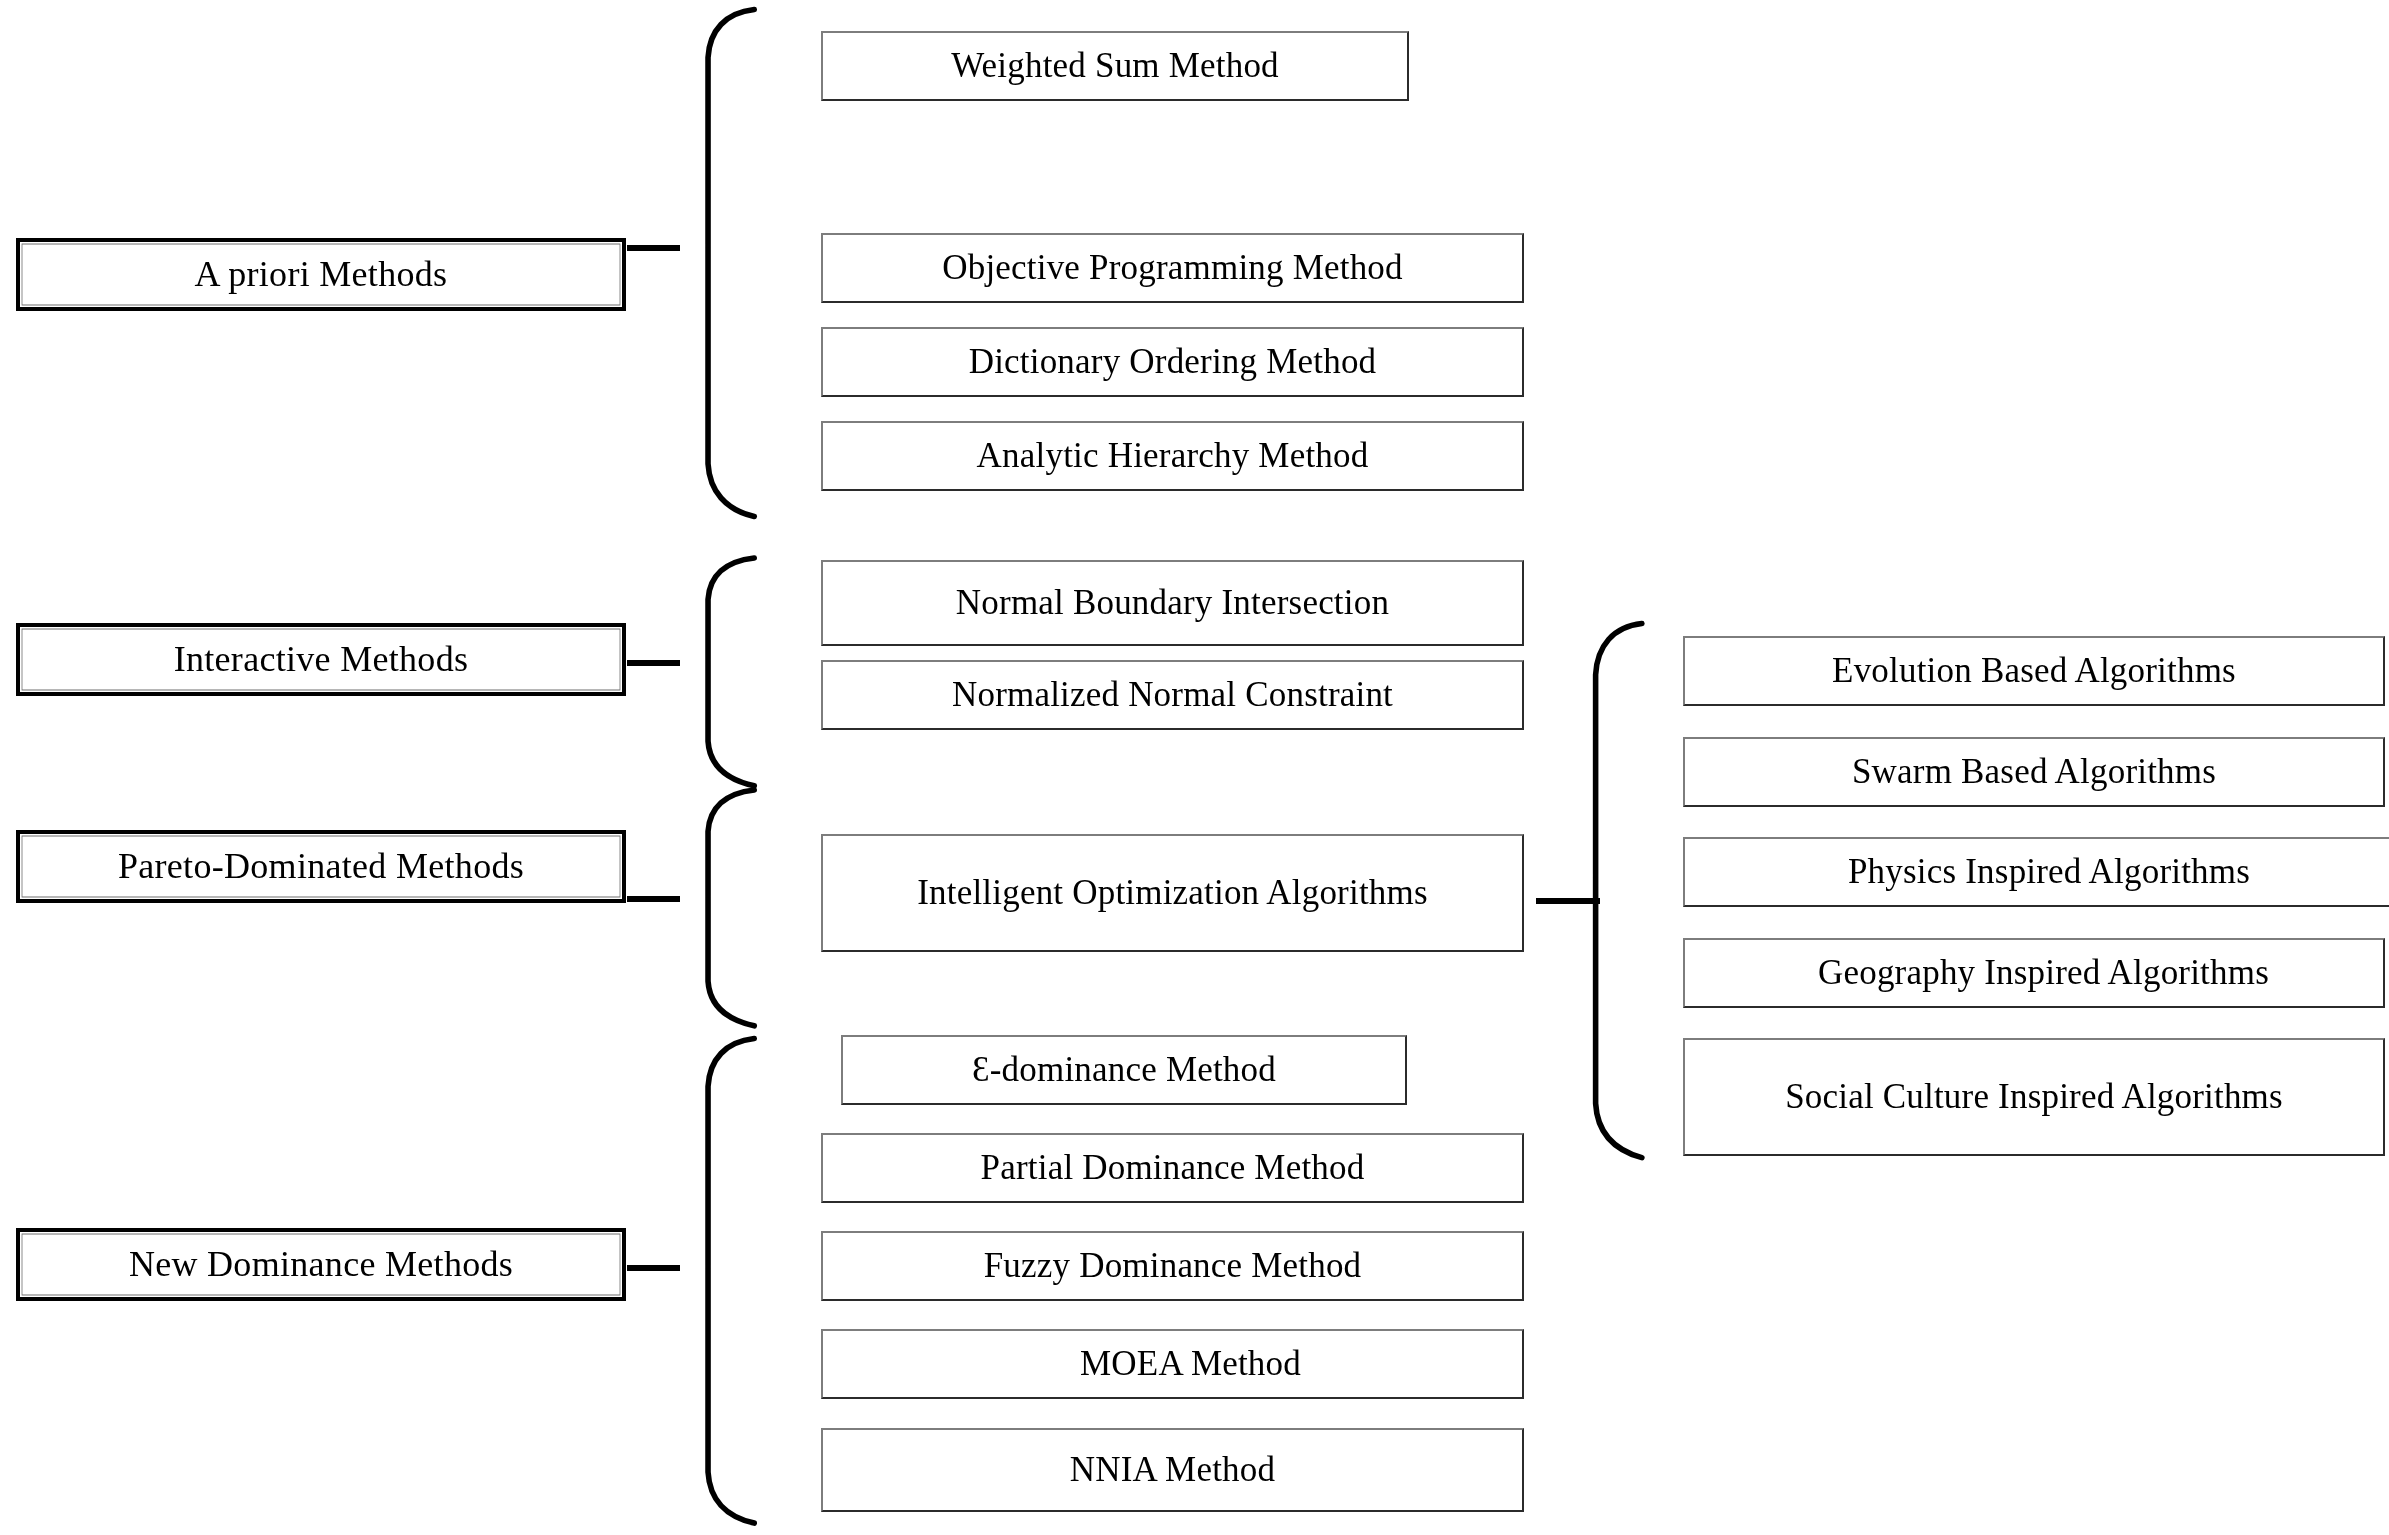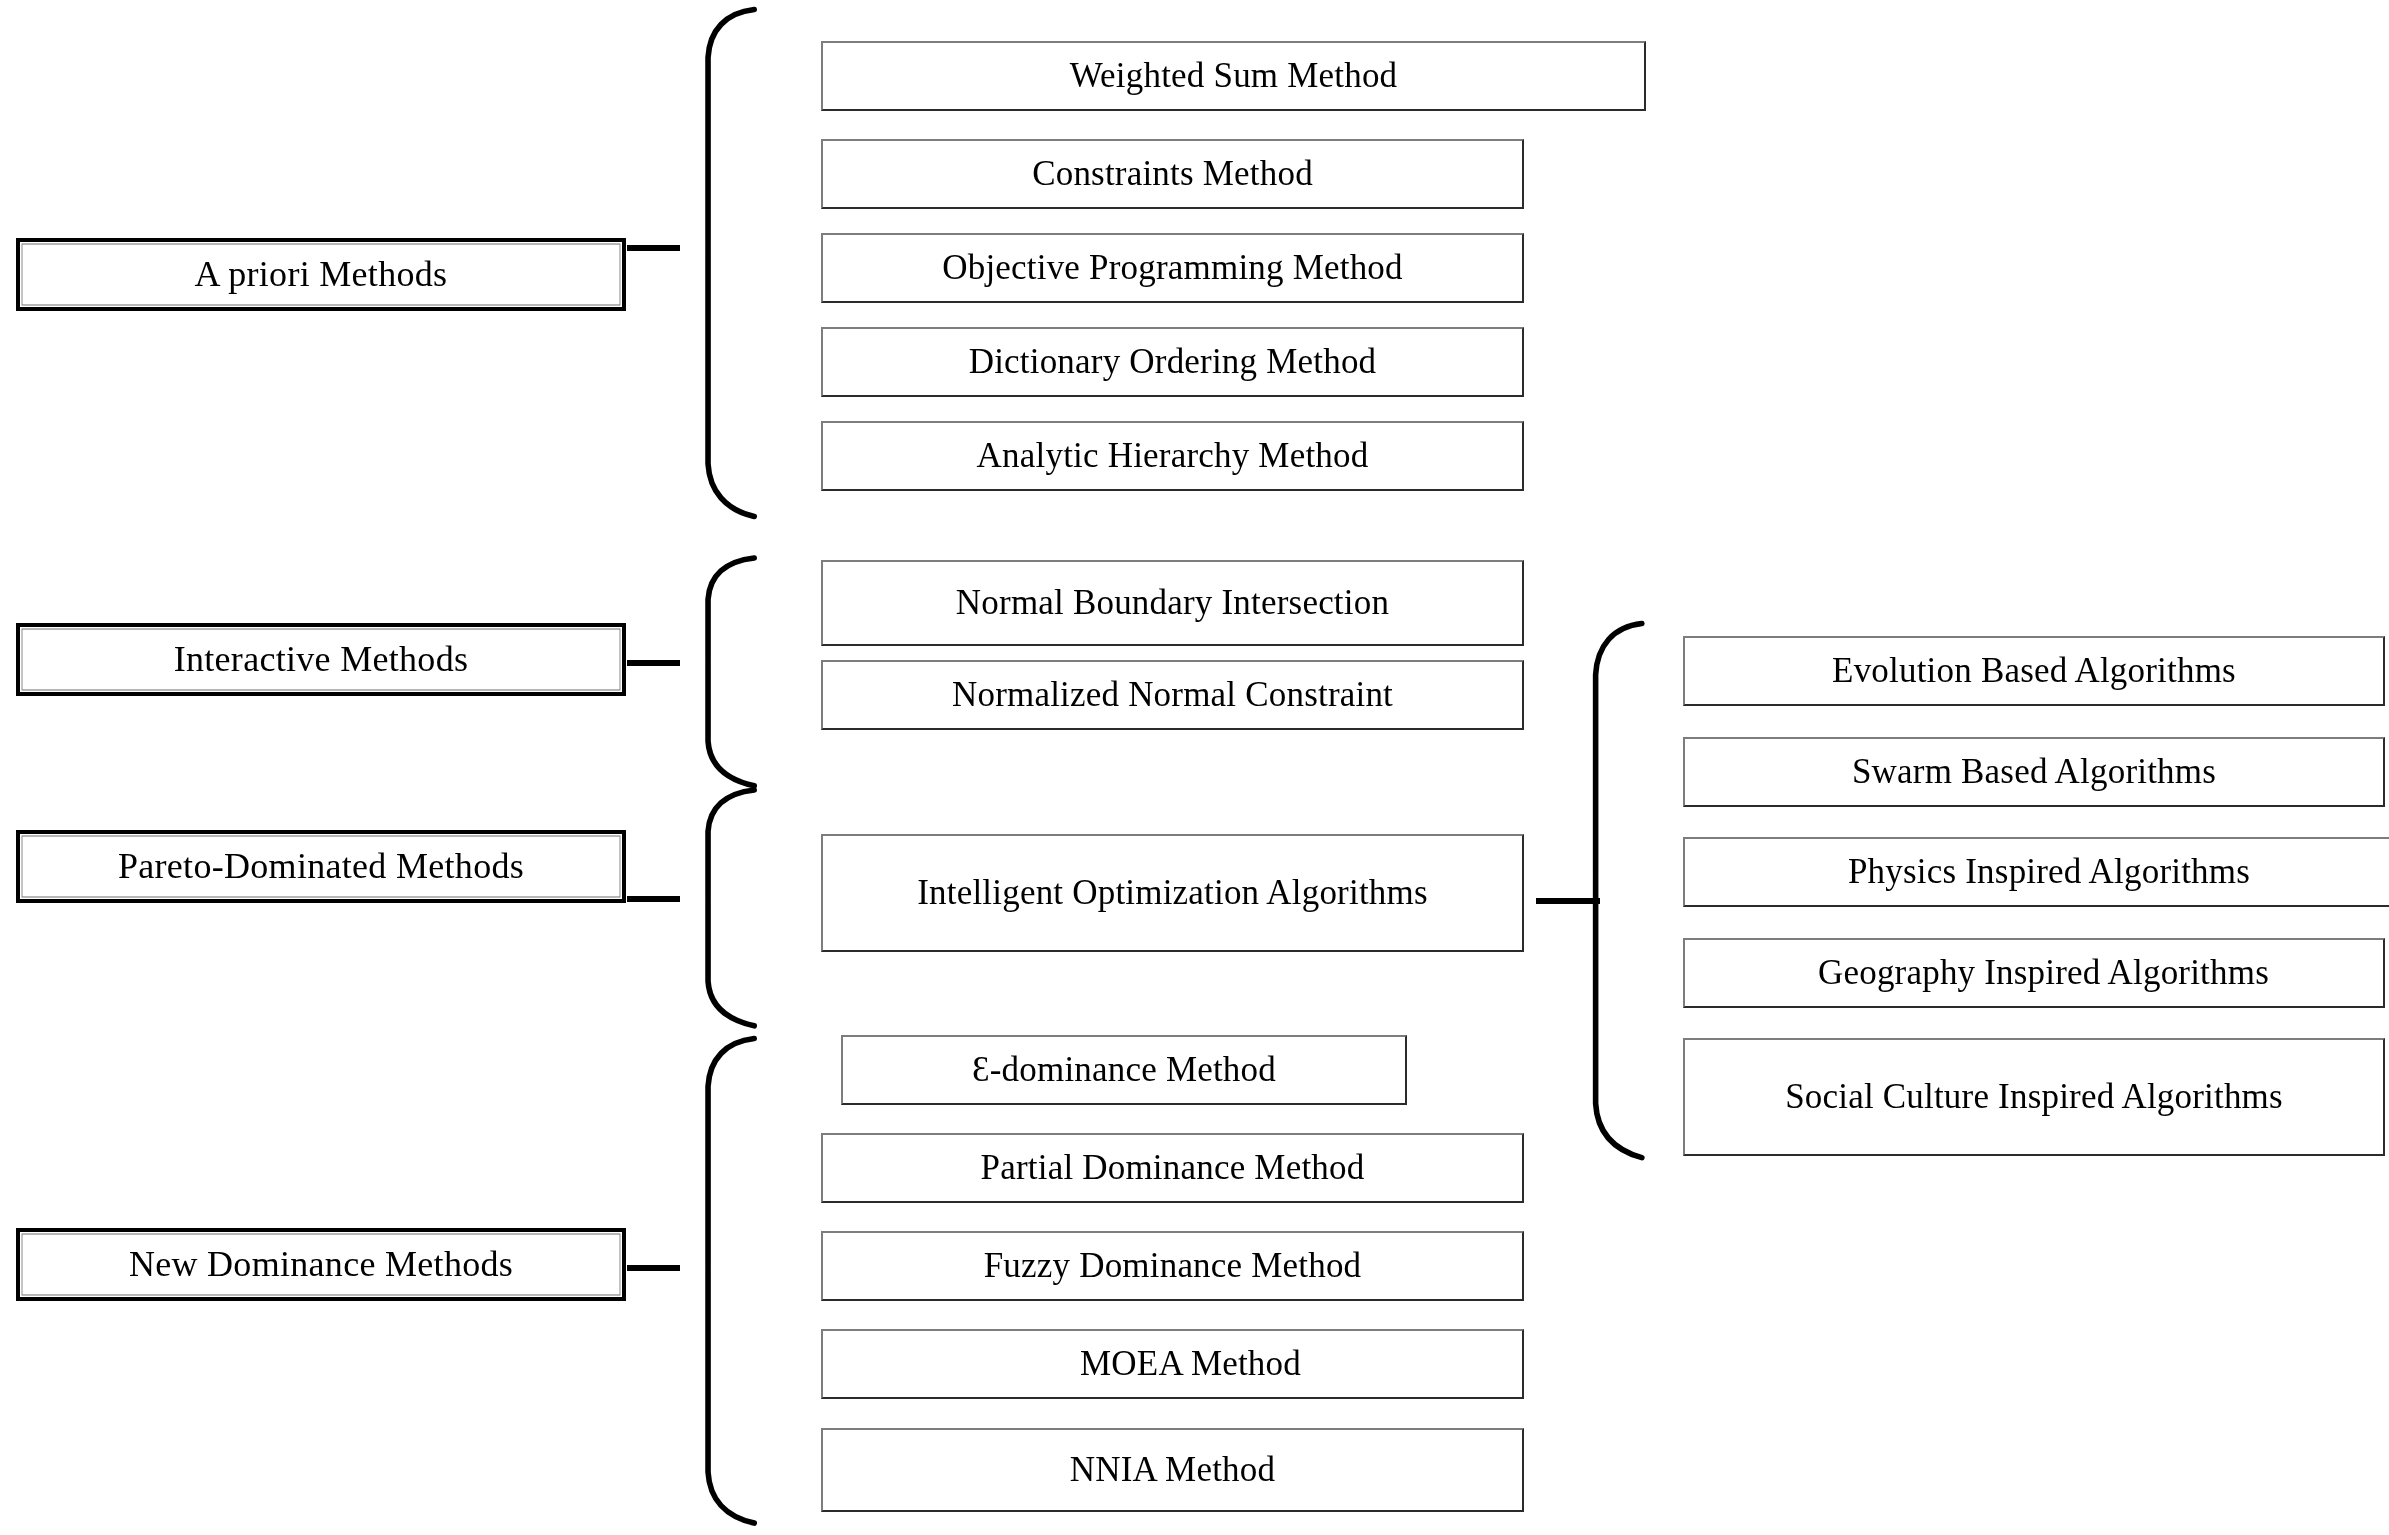--- a/index.html
+++ b/index.html
@@ -114,25 +114,22 @@
   </div>
 
   <div class="node cat-node" style="left:16px; top:830px; width:610px; height:73px;">
     <span>Pareto-Dominated Methods</span>
   </div>
 
   <div class="node cat-node" style="left:16px; top:1228px; width:610px; height:73px;">
     <span>New Dominance Methods</span>
   </div>
 
-  <div class="node leaf-node" style="left:821px; top:41px; width:825px; height:70px;">
+  <div class="node leaf-node" style="left:821px; top:31px; width:588px; height:70px;">
     <span>Weighted Sum Method</span>
-  </div>
-  <div class="node leaf-node" style="left:821px; top:139px; width:703px; height:70px;">
-    <span>Constraints Method</span>
   </div>
   <div class="node leaf-node" style="left:821px; top:233px; width:703px; height:70px;">
     <span>Objective Programming Method</span>
   </div>
   <div class="node leaf-node" style="left:821px; top:327px; width:703px; height:70px;">
     <span>Dictionary Ordering Method</span>
   </div>
   <div class="node leaf-node" style="left:821px; top:421px; width:703px; height:70px;">
     <span>Analytic Hierarchy Method</span>
   </div>

